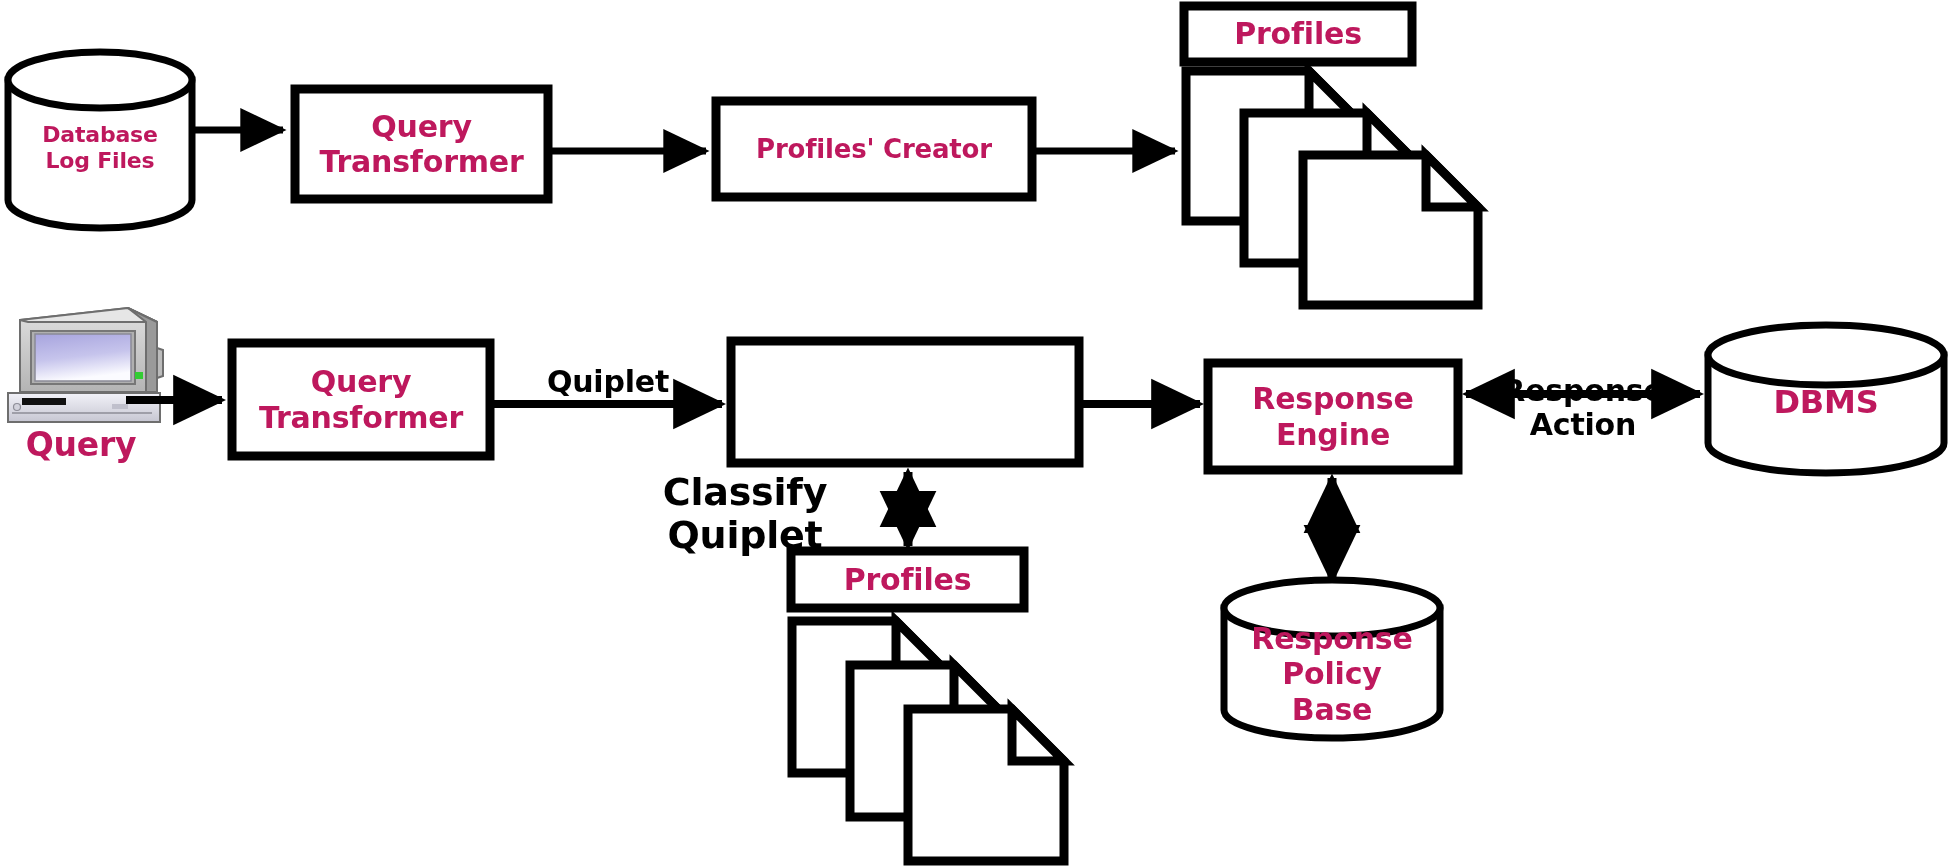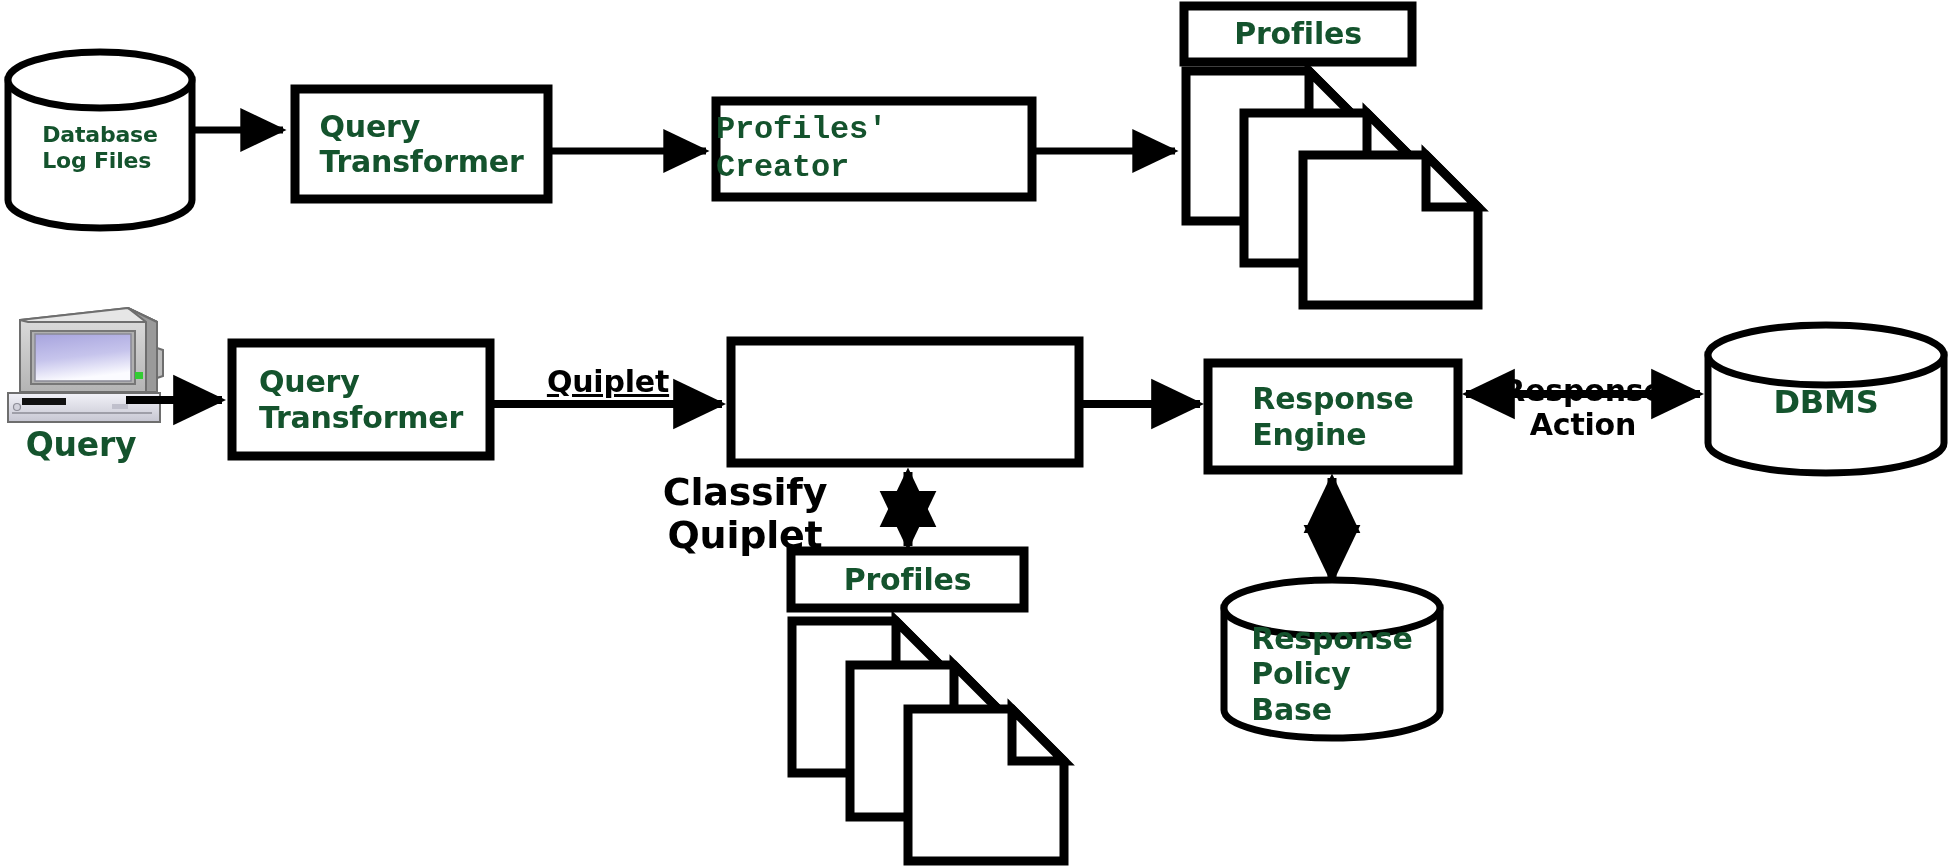--- a/index.html
+++ b/index.html
@@ -23,23 +23,23 @@
     left: 0;
     top: 0;
     width: 1948px;
     height: 867px;
   }
   .node-label {
     position: absolute;
     display: flex;
     align-items: center;
     justify-content: center;
-    text-align: left;
+    text-align: center;
     font-weight: bold;
-    color: #14532d;
+    color: #be185d;
     line-height: 1.18;
     white-space: pre-line;
     pointer-events: none;
     letter-spacing: -0.2px;
   }
   .edge-label {
     position: absolute;
     display: flex;
     align-items: center;
     justify-content: center;
@@ -169,30 +169,30 @@
       <ellipse cx="1332" cy="608" rx="108" ry="28" fill="#ffffff" stroke="#000000" stroke-width="7"></ellipse>
     </g>
   </svg>
 
   <div class="node-label" style="left:8px; top:103px; width:184px; height:90px; font-size:22px;">Database
 Log Files</div>
 
   <div class="node-label" style="left:295px; top:89px; width:253px; height:110px; font-size:30px;">Query
 Transformer</div>
 
-  <div class="node-label" style="left:716px; top:101px; width:316px; height:96px; font-size:32px;font-family:Liberation Mono, monospace;">Profiles' Creator</div>
+  <div class="node-label" style="left:716px; top:101px; width:316px; height:96px; font-size:26px;">Profiles' Creator</div>
 
   <div class="node-label" style="left:1184px; top:6px; width:228px; height:56px; font-size:30px;">Profiles</div>
 
   <div class="node-label" style="left:6px; top:424px; width:150px; height:42px; font-size:33px;">Query</div>
 
   <div class="node-label" style="left:232px; top:343px; width:258px; height:113px; font-size:30px;">Query
 Transformer</div>
 
-  <div class="edge-label" style="left:518px; top:363px; width:180px; height:38px; font-size:30px;text-decoration:underline;">Quiplet</div>
+  <div class="edge-label" style="left:518px; top:363px; width:180px; height:38px; font-size:30px;">Quiplet</div>
 
 
   <div class="edge-label" style="left:600px; top:495px; width:290px; height:38px; font-size:38px;">Classify Quiplet</div>
 
   <div class="node-label" style="left:791px; top:551px; width:233px; height:57px; font-size:30px;">Profiles</div>
 
   <div class="node-label" style="left:1208px; top:363px; width:250px; height:107px; font-size:30px;">Response
 Engine</div>
 
   <div class="edge-label" style="left:1466px; top:373px; width:234px; height:70px; font-size:30px;">Response

